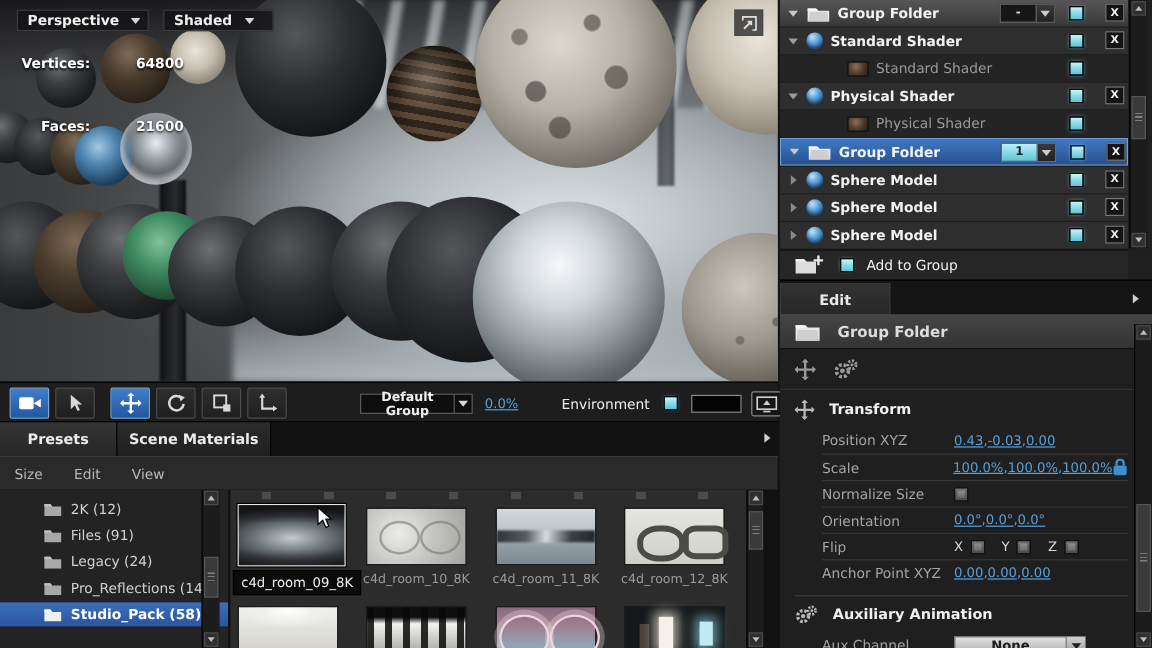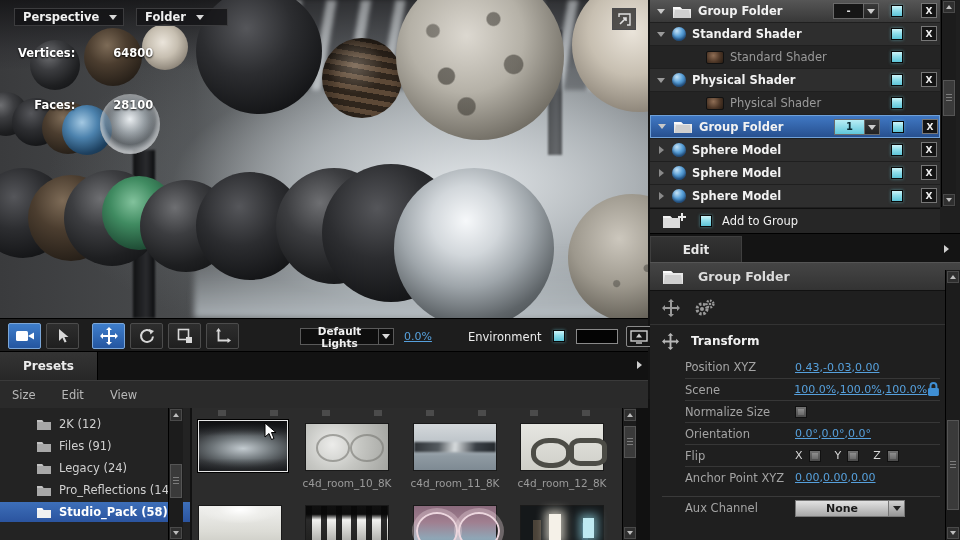--- a/index.html
+++ b/index.html
@@ -214,28 +214,28 @@
     <div class="sph sph-dark" style="left:276px; top:168px; width:116px; height:116px;"></div>
     <div class="sph sph-dark2" style="left:322px; top:164px; width:138px; height:138px;"></div>
     <div class="sph sph-chrome" style="left:394px; top:168px; width:160px; height:160px;"></div>
     <div class="sph sph-marble" style="left:568px; top:194px; width:128px; height:128px;"></div>
 
     <div class="vp-dd" style="left:14px; width:110px;">
       <span>Perspective</span>
       <span class="caret-d"></span>
     </div>
     <div class="vp-dd" style="left:136px; width:92px;">
-      <span>Folder</span>
+      <span>Shaded</span>
       <span class="caret-d"></span>
     </div>
     <div class="vp-stats">
       <span class="lbl">Vertices:</span>
       <span>64800</span>
       <span class="lbl">Faces:</span>
-      <span>28100</span>
+      <span>21600</span>
     </div>
     <div class="vp-expand">
       <svg width="13" height="13" viewBox="0 0 13 13">
           <path d="M2 11 L8 5 M5 5 h3 v3" stroke="#e0e0e0" stroke-width="1.6" fill="none"></path>
           <path d="M1 4 V1 H12 V12 H9" stroke="#e0e0e0" stroke-width="1.4" fill="none"></path>
         </svg>
     </div>
   </div>
 
   <div class="mid-toolbar">
@@ -268,21 +268,21 @@
         </svg>
     </div>
     <div class="tool-btn" style="left:206px;">
       <svg width="16" height="16" viewBox="0 0 16 16">
           <path d="M3.5 2 V12.5 H13" fill="none" stroke="#d8d8d8" stroke-width="1.8"></path>
           <path d="M1 3.5 L3.5 0 L6 3.5 Z" fill="#d8d8d8"></path>
           <path d="M12.5 10 L16 12.5 L12.5 15 Z" fill="#d8d8d8"></path>
         </svg>
     </div>
     <div class="mini-dd">
-      <span class="txt">Default Lights</span>
+      <span class="txt">Default Group</span>
       <span class="arr">
           <span class="caret-d"></span>
         </span>
     </div>
     <a class="pct-link">0.0%</a>
     <span class="env-lbl">Environment</span>
     <div class="chk-cyan env-chk"></div>
     <div class="color-swatch"></div>
     <div class="monitor-btn">
       <svg width="18" height="14" viewBox="0 0 18 14">
@@ -290,20 +290,23 @@
           <path d="M9 3.5 L12 7.5 H6 Z" fill="#cfcfcf"></path>
           <path d="M6 13 H12" stroke="#cfcfcf" stroke-width="1.4"></path>
         </svg>
     </div>
   </div>
 
   <div class="browser-tabs">
     <div class="btab t1">
         <span>Presets</span>
       </div>
+    <div class="btab t2">
+        <span>Scene Materials</span>
+      </div>
     <span class="btab-arrow caret-r"></span>
   </div>
   <div class="browser-menu">
     <span>Size</span>
     <span>Edit</span>
     <span>View</span>
   </div>
 
   <div class="folder-tree">
     <div class="ftrow" style="margin-top:6px;">
@@ -354,20 +357,23 @@
         </div>
     </div>
   </div>
 
   <div class="thumbs">
     <div class="ghost-row"></div>
     <div class="thumb sel tex-pano1" style="left:6px; top:12px;"></div>
     <div class="thumb tex-pano2" style="left:113px; top:15px;"></div>
     <div class="thumb tex-pano3" style="left:221px; top:15px;"></div>
     <div class="thumb tex-pano4" style="left:328px; top:15px;"></div>
+    <div class="th-tip" style="left:2px; top:67px;">
+      <span>c4d_room_09_8K</span>
+    </div>
     <div class="th-label" style="left:105px; top:69px;">c4d_room_10_8K</div>
     <div class="th-label" style="left:213px; top:69px;">c4d_room_11_8K</div>
     <div class="th-label" style="left:320px; top:69px;">c4d_room_12_8K</div>
     <div class="thumb tex-room" style="left:6px;   top:97px;"></div>
     <div class="thumb tex-strip" style="left:113px; top:97px;"></div>
     <div class="thumb tex-arcs" style="left:221px; top:97px;"></div>
     <div class="thumb tex-lights" style="left:328px; top:97px;"></div>
     <svg class="cursor-arrow" style="left:72px; top:14px;" width="14" height="20" viewBox="0 0 14 20">
       <path d="M1 1 V15 L5 11.5 L7.5 17.5 L10 16.5 L7.5 10.5 H12 Z" fill="#fff" stroke="#000" stroke-width="1"></path>
     </svg>
@@ -552,21 +558,21 @@
       <div class="prop-rows">
         <div class="prow">
           <span class="plbl">Position XYZ</span>
           <a class="plink">0.43</a>
             <span class="psep">, </span>
           <a class="plink">-0.03</a>
             <span class="psep">, </span>
           <a class="plink">0.00</a>
         </div>
         <div class="prow">
-          <span class="plbl">Scene</span>
+          <span class="plbl">Scale</span>
           <a class="plink">100.0%</a>
             <span class="psep">, </span>
           <a class="plink">100.0%</a>
             <span class="psep">, </span>
           <a class="plink">100.0%</a>
           <svg class="lock" width="13" height="15" viewBox="0 0 13 15">
               <rect x="1" y="6" width="11" height="8" rx="1.5" fill="#3f8fd4"></rect>
               <path d="M3.5 6 V4 a3 3 0 0 1 6 0 V6" fill="none" stroke="#3f8fd4" stroke-width="2"></path>
             </svg>
         </div>
@@ -596,20 +602,29 @@
         <div class="prow">
           <span class="plbl">Anchor Point XYZ</span>
           <a class="plink">0.00</a>
             <span class="psep">, </span>
           <a class="plink">0.00</a>
             <span class="psep">, </span>
           <a class="plink">0.00</a>
         </div>
       </div>
       <div class="divline"></div>
+      <div class="sec-head">
+        <svg width="20" height="17" viewBox="0 0 22 18">
+          <circle cx="8" cy="10" r="5" fill="none" stroke="#b8b8b8" stroke-width="3" stroke-dasharray="2.4 1.6"></circle>
+            <circle cx="8" cy="10" r="2" fill="#b8b8b8"></circle>
+          <circle cx="16" cy="5" r="3.4" fill="none" stroke="#b8b8b8" stroke-width="2.4" stroke-dasharray="1.8 1.3"></circle>
+            <circle cx="16" cy="5" r="1.3" fill="#b8b8b8"></circle>
+        </svg>
+        <span>Auxiliary Animation</span>
+      </div>
       <div class="prop-rows">
         <div class="prow" style="border-top:none;">
           <span class="plbl">Aux Channel</span>
           <span class="aux-dd">
             <span class="val">None</span>
             <span class="arr">
                 <span class="caret-d"></span>
               </span>
           </span>
         </div>

